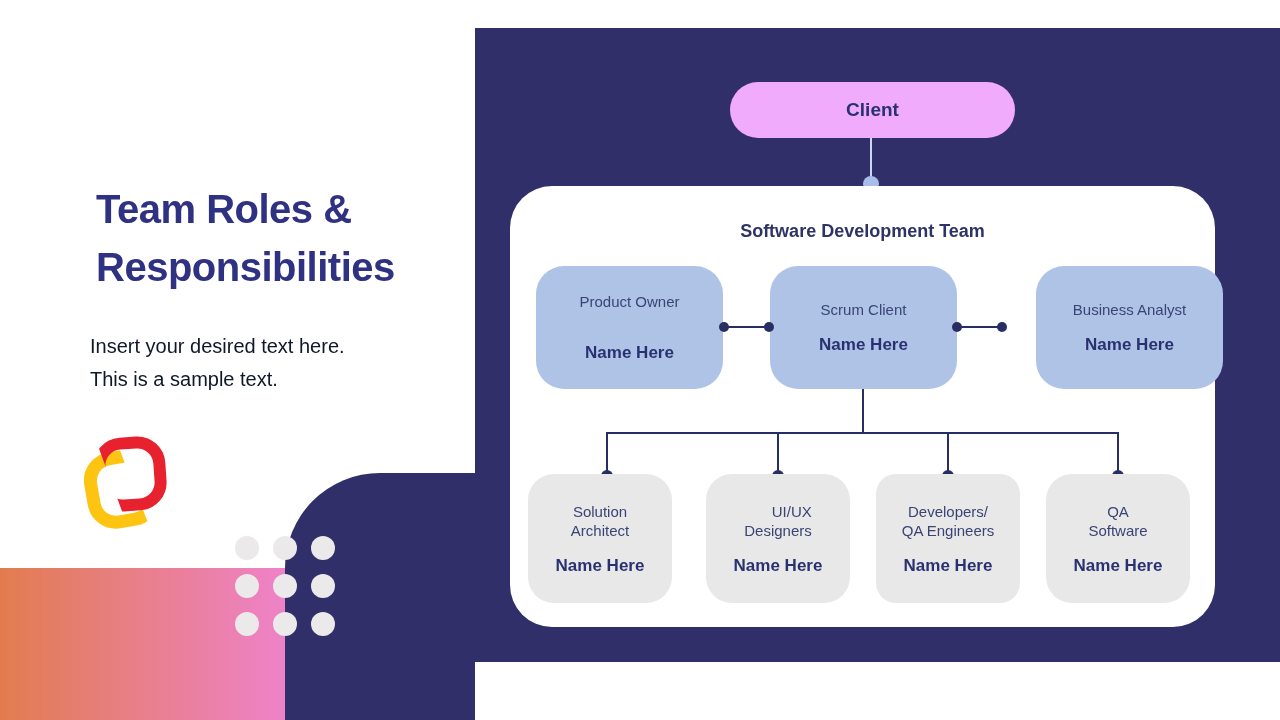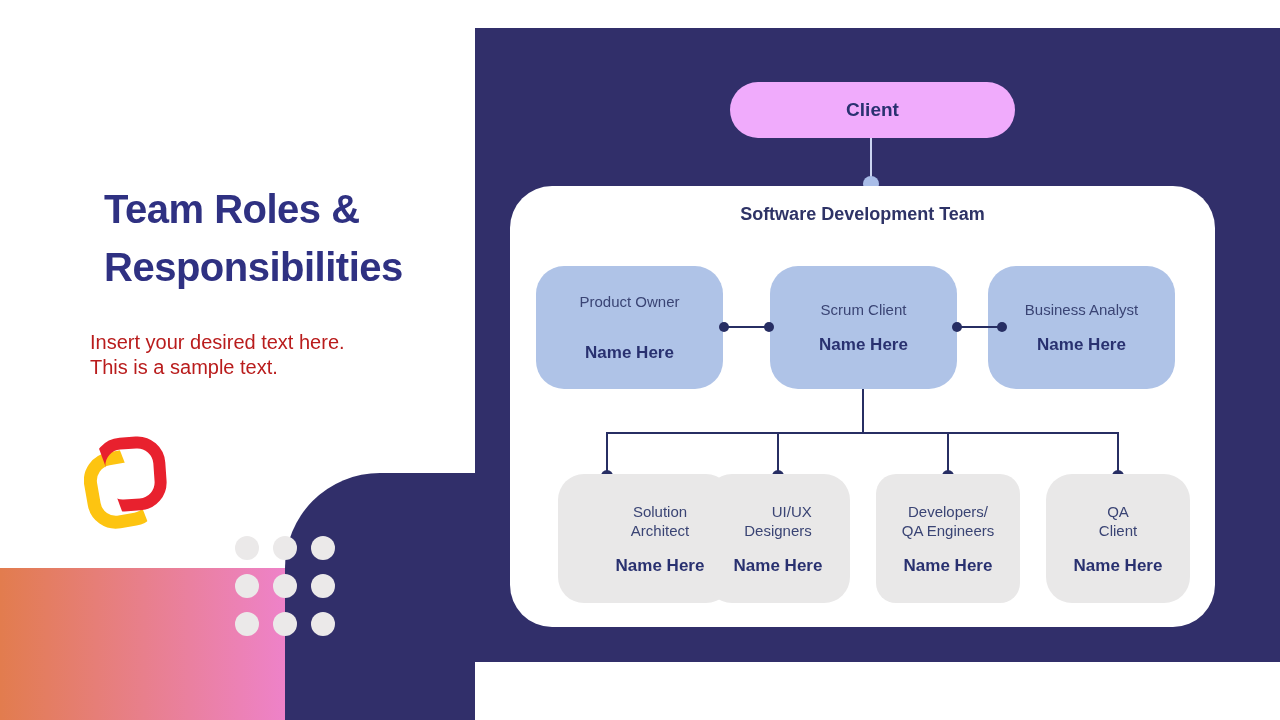--- a/index.html
+++ b/index.html
@@ -20,52 +20,52 @@
   .navy-panel{position:absolute;left:475px;top:28px;width:805px;height:634px;background:var(--navy);}
   .card{position:absolute;left:510px;top:186px;width:705px;height:441px;background:#fff;border-radius:42px;}
 
   
   .client-pill{position:absolute;left:730px;top:82px;width:285px;height:56px;background:#f0abfc;border-radius:28px;
     display:flex;align-items:center;justify-content:center;}
   .client-pill span{font-size:19px;font-weight:bold;color:var(--name-text);}
   .client-line{position:absolute;left:870px;top:138px;width:2px;height:40px;background:var(--client-line);}
   .client-dot{position:absolute;left:863px;top:176px;width:16px;height:16px;border-radius:50%;background:var(--client-dot);}
 
-  .team-title{position:absolute;left:510px;top:204px;width:705px;text-align:center;
+  .team-title{position:absolute;left:510px;top:221px;width:705px;text-align:center;
     font-size:18px;font-weight:bold;color:#2e3366;}
 
   
   .role-box{position:absolute;display:flex;flex-direction:column;align-items:center;justify-content:center;
     text-align:center;}
   .role-box .role{font-size:15px;line-height:19px;color:var(--role-text);}
   .role-box .name{font-size:17px;font-weight:bold;color:var(--name-text);margin-top:16px;}
   .blue-box{width:187px;height:123px;top:266px;border-radius:28px;background:var(--box-blue);}
-  .b1{left:536px;gap:16px;} .b2{left:770px;} .b3{left:988px;text-align:center;}
+  .b1{left:536px;gap:16px;} .b2{left:770px;} .b3{left:1036px;text-align:center;}
   .gray-box{width:144px;height:129px;top:474px;border-radius:26px;background:var(--box-gray);}
-  .g1{left:558px;padding-left:30px;} .g2{left:706px;text-align:right;} .g3{left:876px;border-radius:20px;} .g4{left:1046px;}
+  .g1{left:528px;} .g2{left:706px;text-align:right;} .g3{left:876px;border-radius:20px;} .g4{left:1046px;}
 
   
   .hline,.vline{position:absolute;background:var(--connector);}
   .conn-dot{position:absolute;width:10px;height:10px;border-radius:50%;background:var(--connector);}
   .link1{left:723px;top:326px;width:47px;height:2px;}
   .link2{left:957px;top:326px;width:47px;height:2px;}
   .d1{left:719px;top:322px;} .d2{left:764px;top:322px;} .d3{left:952px;top:322px;} .d4{left:997px;top:322px;}
   .stem{left:862px;top:389px;width:2px;height:44px;}
   .spread{left:606px;top:432px;width:513px;height:2px;}
   .drop1{left:606px;top:433px;width:2px;height:38px;}
   .drop2{left:777px;top:433px;width:2px;height:38px;}
   .drop3{left:947px;top:433px;width:2px;height:38px;}
   .drop4{left:1117px;top:433px;width:2px;height:38px;}
   .bd{width:12px;height:12px;}
   .bd1{left:601px;top:470px;} .bd2{left:772px;top:470px;} .bd3{left:942px;top:470px;} .bd4{left:1112px;top:470px;}
 
   
-  .slide-title{position:absolute;left:104px;top:180px;width:410px;
+  .slide-title{position:absolute;left:96px;top:180px;width:410px;
     font-size:40px;line-height:58px;font-weight:bold;color:var(--title-blue);letter-spacing:-0.5px;}
-  .slide-body{position:absolute;left:90px;top:330px;font-size:20px;line-height:25px;color:#b91c1c;}
+  .slide-body{position:absolute;left:90px;top:330px;font-size:20px;line-height:33px;color:#0f172a;}
 
   .logo{position:absolute;left:84px;top:435px;width:84px;height:98px;}
 
   .gradient-bar{position:absolute;left:0;top:568px;width:286px;height:152px;
     background:linear-gradient(90deg,var(--gradient-left),var(--gradient-right));}
   .corner-navy{position:absolute;left:285px;top:473px;width:190px;height:247px;background:var(--navy);
     border-top-left-radius:95px;}
   .dots-grid{position:absolute;left:235px;top:536px;display:grid;
     grid-template-columns:repeat(3,24px);grid-auto-rows:24px;column-gap:14px;row-gap:14px;}
   .dots-grid i{width:24px;height:24px;border-radius:50%;background:var(--dot-gray);display:block;}
@@ -125,21 +125,21 @@
 Designers</div>
   <div class="name">Name Here</div>
 </div>
 <div class="role-box gray-box g3">
   <div class="role preline">Developers/
 QA Engineers</div>
   <div class="name">Name Here</div>
 </div>
 <div class="role-box gray-box g4">
   <div class="role preline">QA
-Client</div>
+Software</div>
   <div class="name">Name Here</div>
 </div>
 
 <div class="slide-title preline">Team Roles &amp;
 Responsibilities</div>
 <div class="slide-body preline">Insert your desired text here.
 This is a sample text.</div>
 
 <svg class="logo" viewBox="0 0 84 98" aria-hidden="true">
   <defs>

